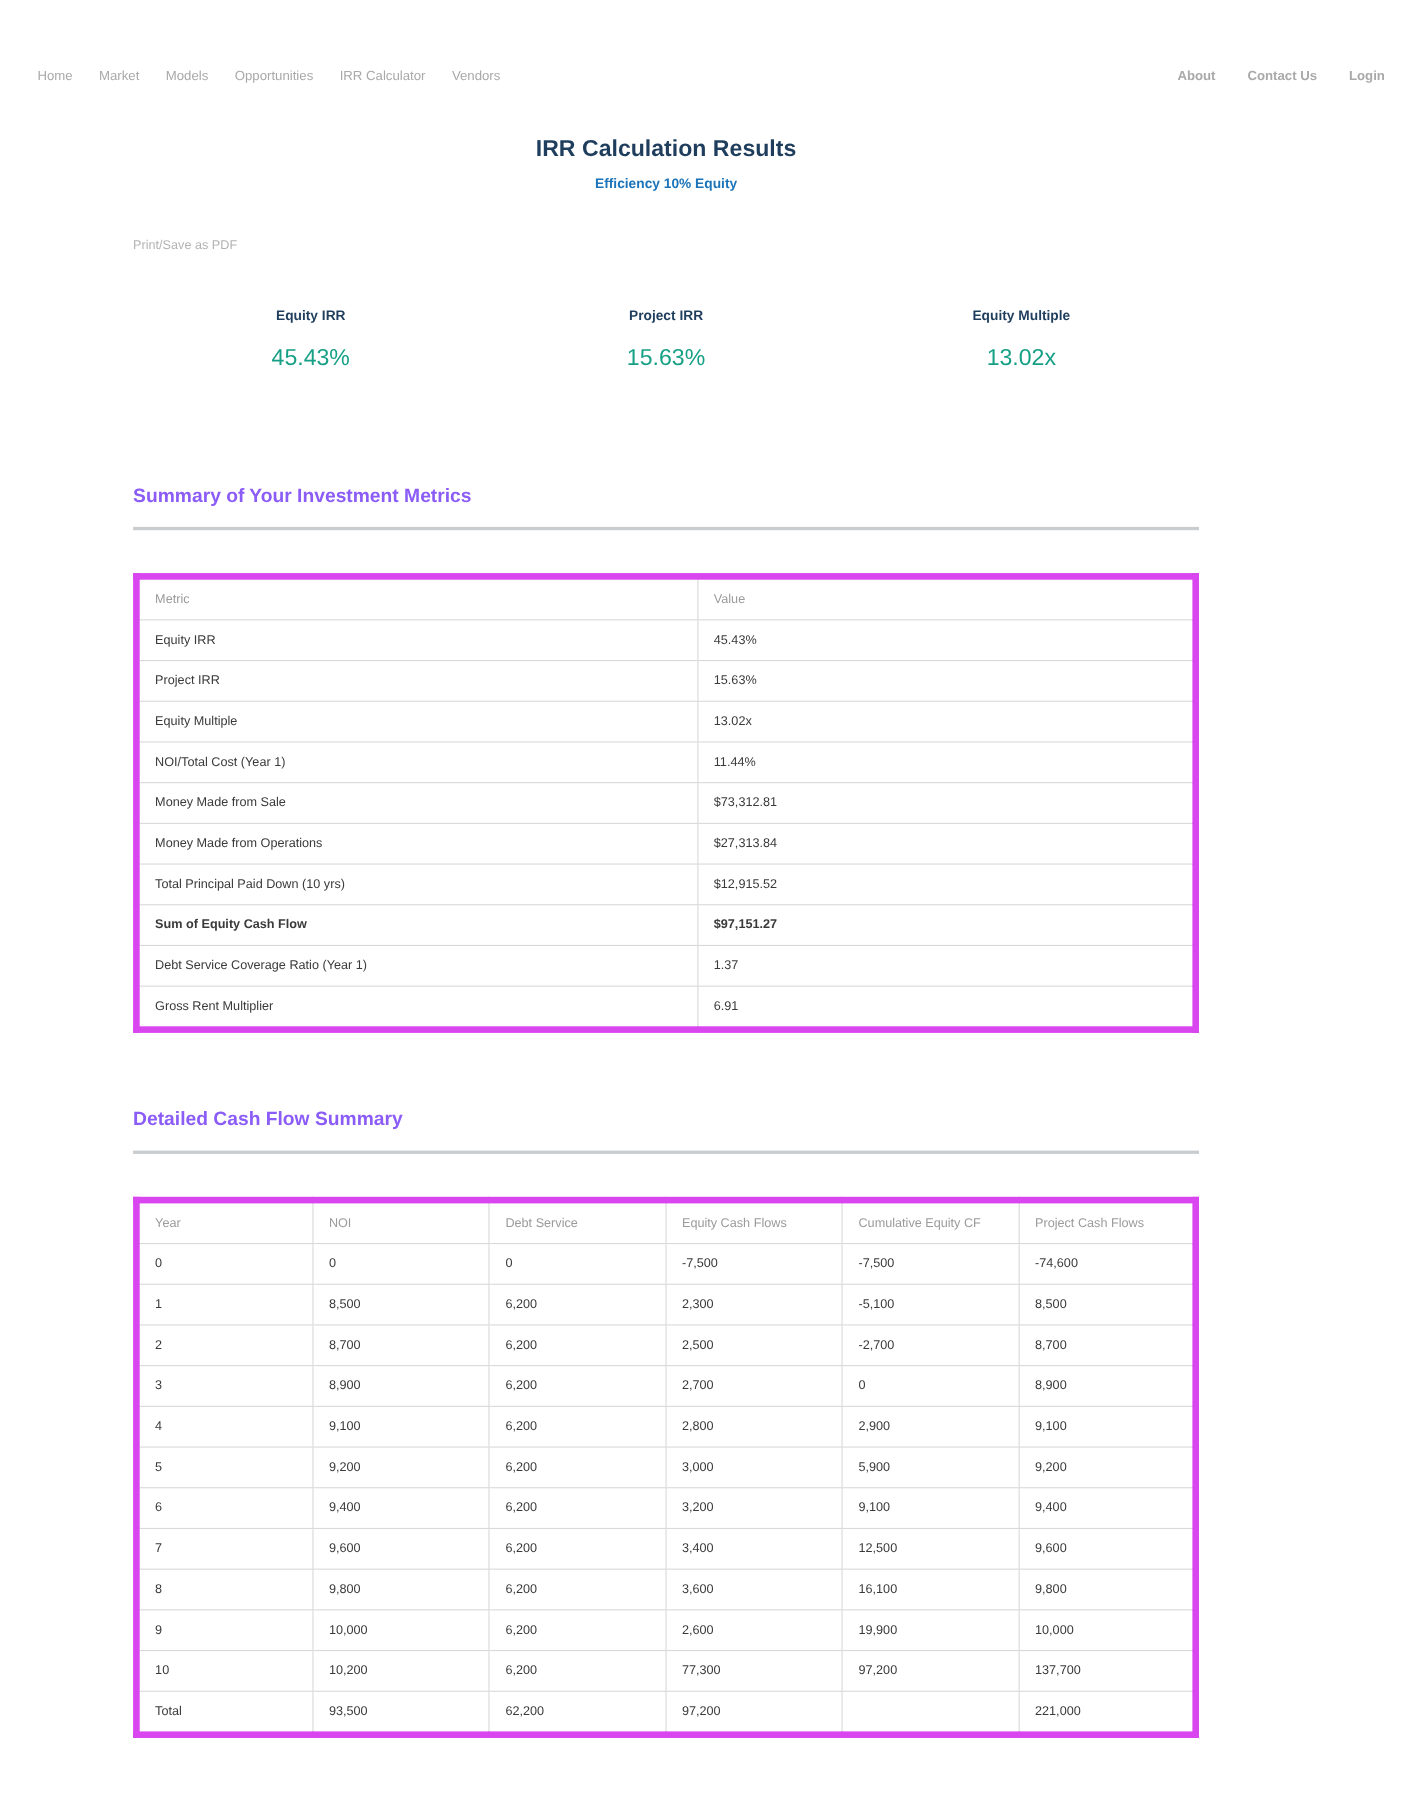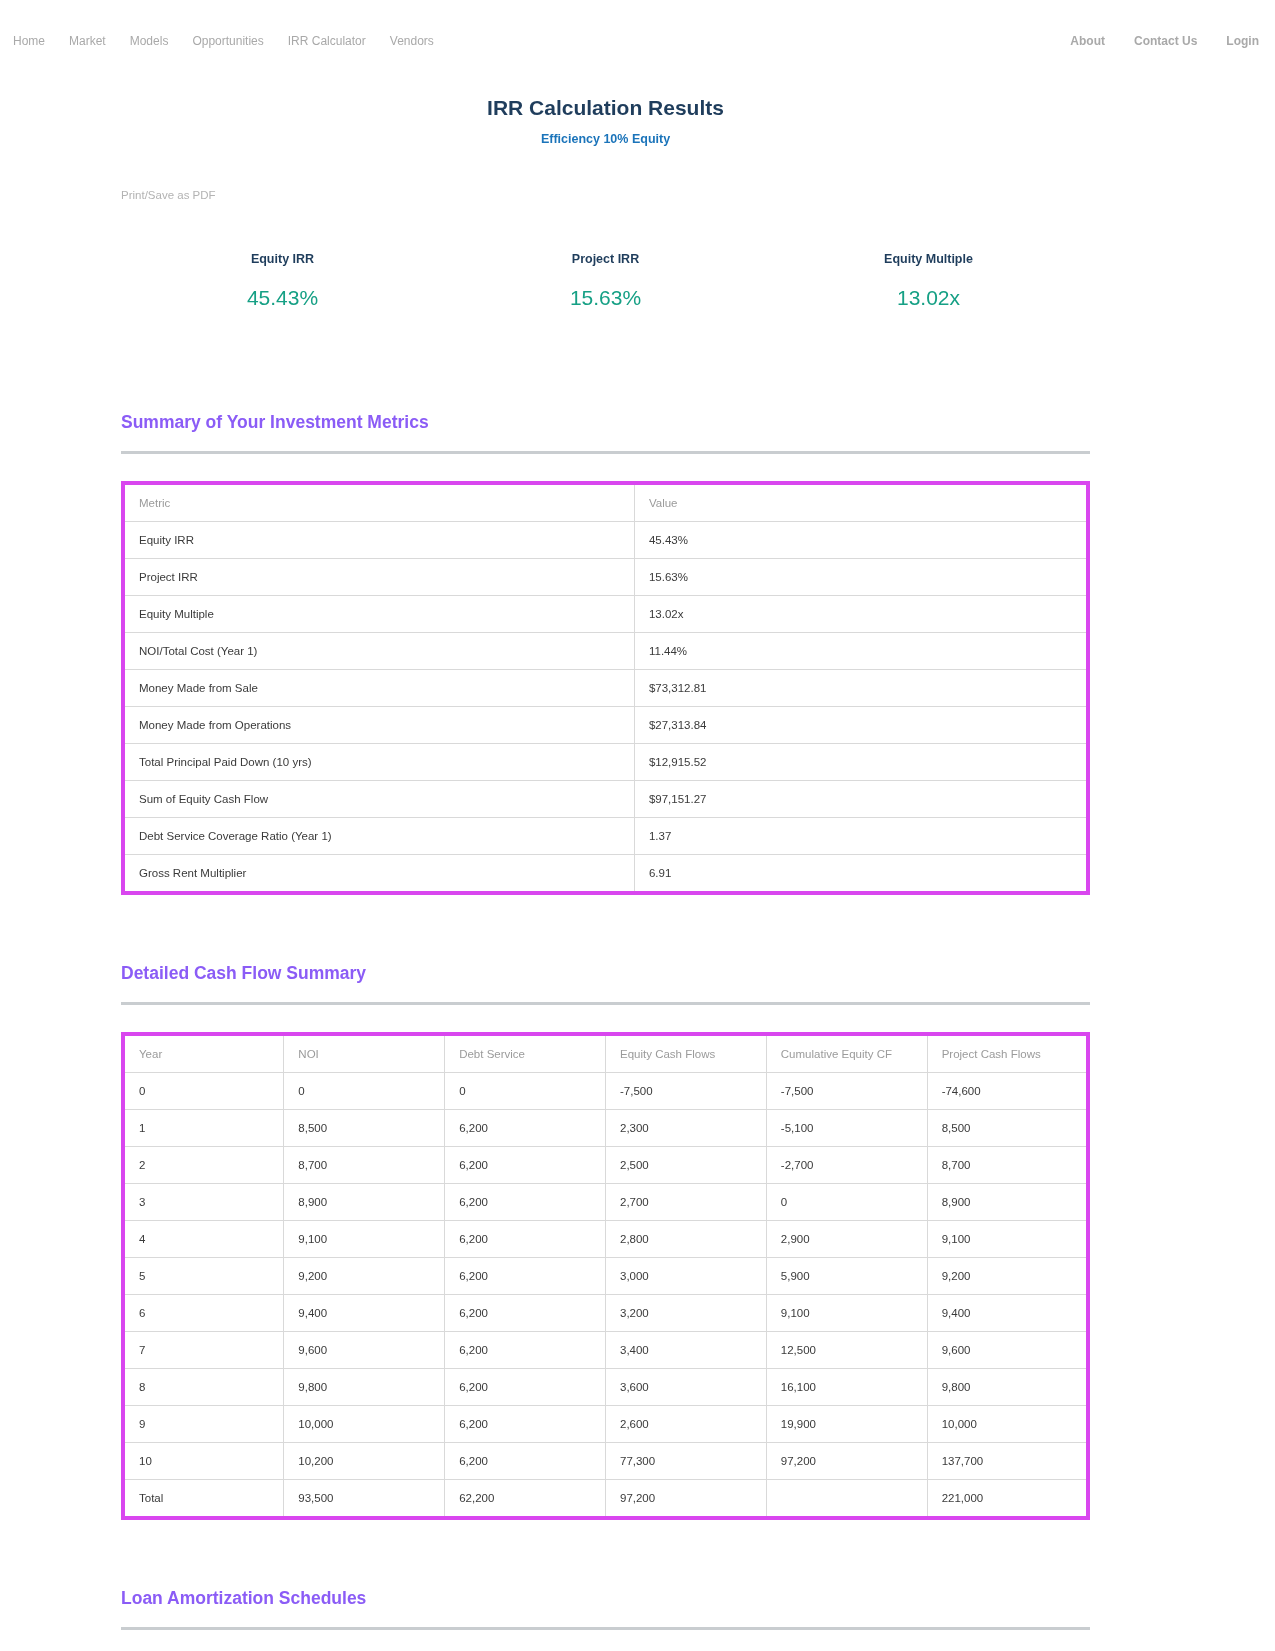--- a/index.html
+++ b/index.html
@@ -7,21 +7,22 @@
   body {
     font-family: "Liberation Sans", sans-serif;
     color: #333;
     min-width: 1275px;
   }
   
   .topnav {
     display: flex;
     justify-content: space-between;
     align-items: center;
-    padding: 34px 16px 0 13px;
+    padding: 62px 16px 0 13px;
+    margin-left: 21px;
   }
   .nav-group { display: flex; align-items: center; }
   .nav-left { gap: 24px; }
   .nav-right { gap: 29px; font-weight: bold; }
   .nav-link {
     font-size: 12px;
     color: #a9a9a9;
     text-decoration: none;
     cursor: pointer;
     white-space: nowrap;
@@ -79,34 +80,34 @@
     color: #8b5cf6;
   }
   .section-rule {
     border: none;
     border-top: 3px solid #c9cdd0;
     margin: 18px 0 0 0;
   }
   
   table {
     width: 100%;
-    margin-top: 27px;
+    margin-top: 39px;
     border-collapse: collapse;
-    border: 4px solid #d946ef;
+    border: 6px solid #d946ef;
   }
   th, td {
     border: 1px solid #d9d9d9;
     padding: 12px 14px;
     font-size: 11.5px;
     text-align: left;
     vertical-align: middle;
   }
   th { color: #9b9b9b; font-weight: normal; }
   td { color: #3a3a3a; }
-  tr.bold td { font-weight: normal; }
+  tr.bold td { font-weight: bold; }
   .summary-table th:first-child, .summary-table td:first-child { width: 53%; }
   .cashflow-table th, .cashflow-table td { width: 16.66%; }
 </style>
 </head>
 <body>
 
 <nav class="topnav">
   <div class="nav-group nav-left">
     <a class="nav-link">Home</a>
     <a class="nav-link">Market</a>

